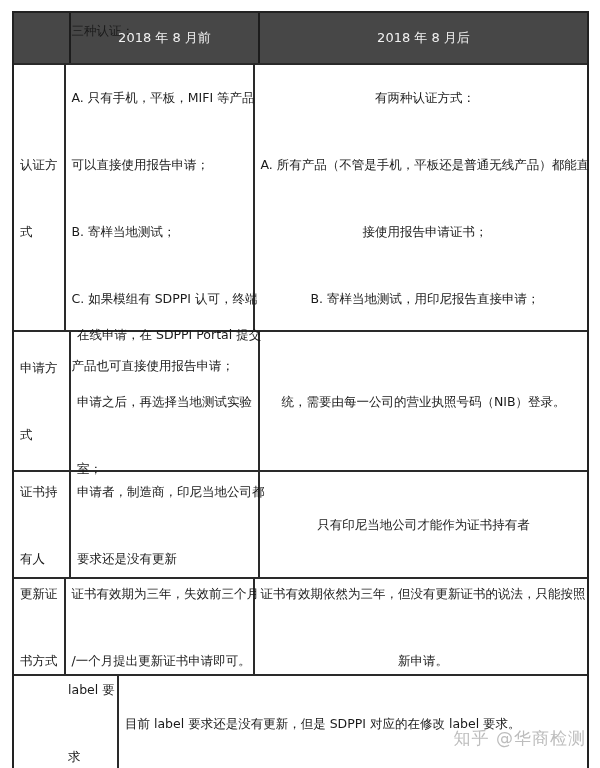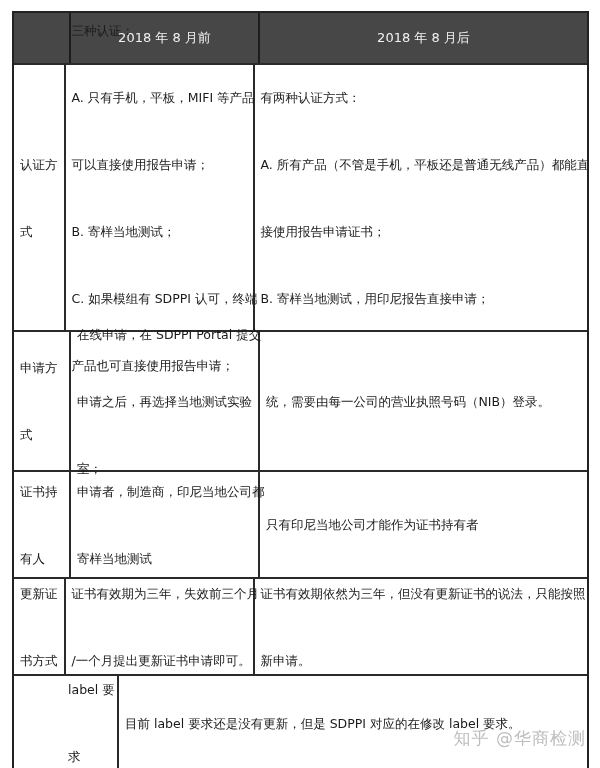--- a/index.html
+++ b/index.html
@@ -34,21 +34,21 @@
       border-right: 2px solid #2a2a2a;
       display: flex;
       flex-direction: column;
       justify-content: center;
       padding: 0 6px;
       font-size: 12.5px;
     }
     .cell:last-child { border-right: none; }
     .c1 { width: 57px; }
     .c2 { width: 189px; }
-    .c3 { flex: 1; }
+    .c3 { flex: 1; text-align: center; }
     .c23 { flex: 1; }
 
     .header { background: #474747; height: 52px; }
     .header .cell { color: #f2f2f2; align-items: center; font-size: 13px; border-right-color: #1c1c1c; }
 
     .line { line-height: 17px; margin: 25px 0; white-space: nowrap; }
 
     .r1 { height: 267px; }
     .r2 { height: 140px; }
     .r3 { height: 107px; }
@@ -112,21 +112,21 @@
     </div>
   </div>
 
   <div class="row r3">
     <div class="cell c1">
       <div class="line">证书持</div>
       <div class="line">有人</div>
     </div>
     <div class="cell c2">
       <div class="line">申请者，制造商，印尼当地公司都</div>
-      <div class="line">寄样当地测试</div>
+      <div class="line">要求还是没有更新</div>
     </div>
     <div class="cell c3">
       <div class="line">只有印尼当地公司才能作为证书持有者</div>
     </div>
   </div>
 
   <div class="row r4">
     <div class="cell c1">
       <div class="line">更新证</div>
       <div class="line">书方式</div>

